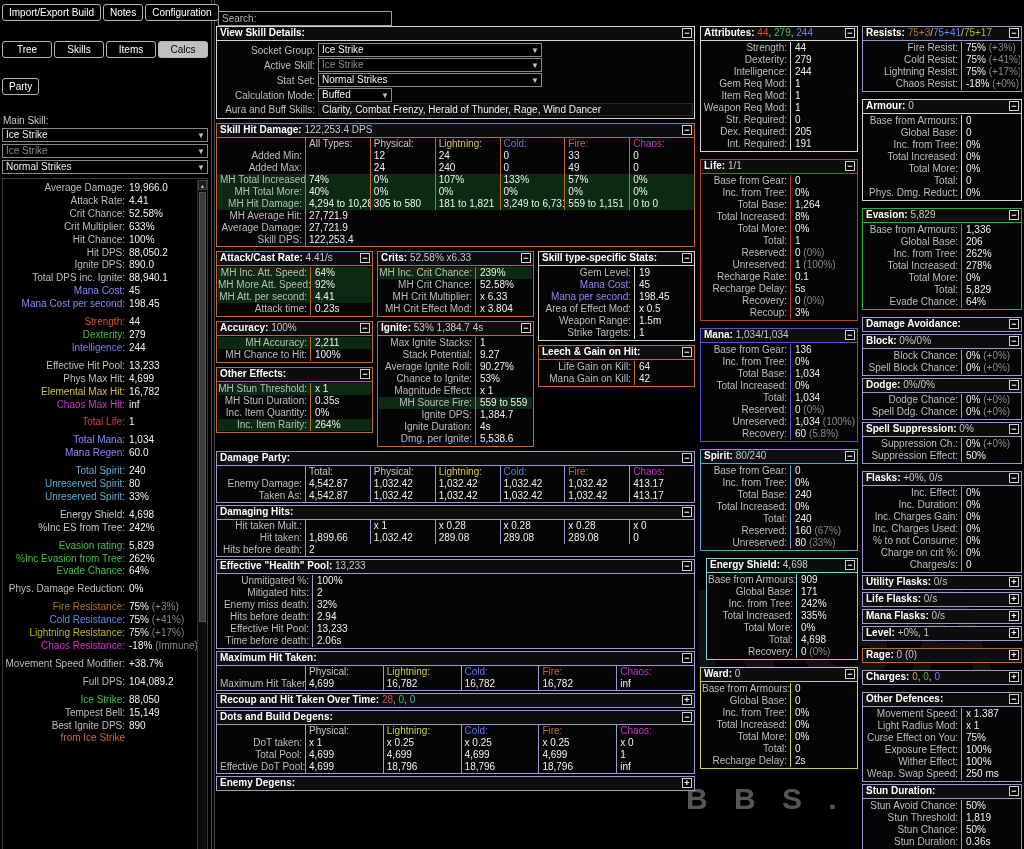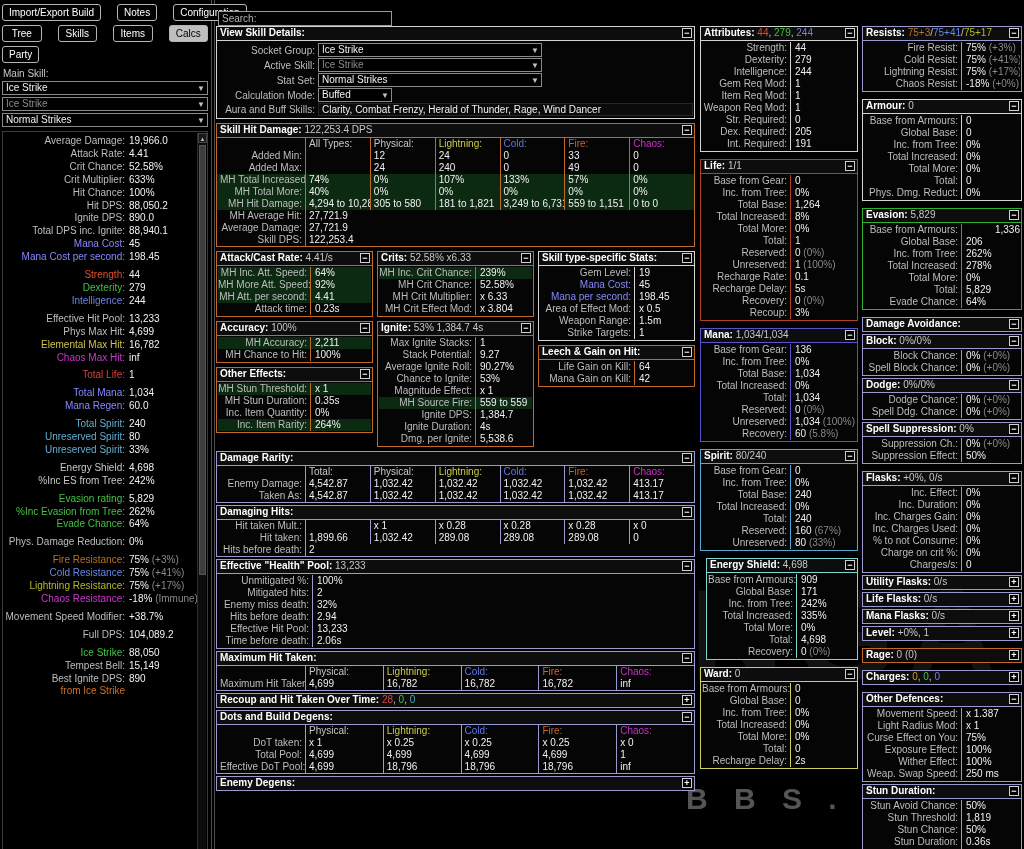--- a/index.html
+++ b/index.html
@@ -3,21 +3,21 @@
 <meta charset="utf-8">
 <style>
 *{margin:0;padding:0;box-sizing:border-box;}
 html,body{background:#000;}
 body{width:1024px;height:849px;position:relative;overflow:hidden;
      font-family:"Liberation Sans",sans-serif;color:#e8e8e8;}
 .watermark{position:absolute;z-index:0;font-weight:bold;pointer-events:none;}
 .wm1{left:686px;top:782px;font-size:30px;letter-spacing:9px;color:#555;}
 .wm2{left:690px;top:560px;font-size:130px;color:#121212;letter-spacing:10px;}
 .sidebar{position:absolute;left:0;top:0;width:210px;height:849px;padding:4px 2px 0 2px;z-index:2;}
-.tb-row{display:flex;gap:16px;margin-bottom:4px;}
+.tb-row{display:flex;gap:2px;margin-bottom:20px;}
 .btn{border:1px solid #b4b4b4;border-radius:3px;background:#020202;color:#fff;
      font-size:10px;padding:2px 6px;text-align:center;white-space:nowrap;flex:0 0 auto;}
 .btn.grow{flex:1;}
 .btn.active{background:#bfbfbf;color:#000;}
 .mainskill-label{color:#c8c8c8;font-size:10px;margin:5px 1px 2px 1px;}
 .sel{position:relative;border:1px solid #8a8a8a;background:#000;color:#f0f0f0;font-size:10px;
      height:14px;line-height:12px;padding:0 13px 0 3px;white-space:nowrap;overflow:hidden;}
 .sel.dim{color:#8a8a8a;}
 .sel .arrow{position:absolute;right:2px;top:1px;color:#c0c0c0;font-size:8px;line-height:11px;}
 .skill-sel{margin-bottom:2px;}
@@ -539,21 +539,21 @@
             <div class="kvrow">
               <div class="kl" style="width: 94px;">Mana Gain on Kill:</div>
               <div class="kv" style="border-left-color: rgb(191, 106, 41);">42</div>
             </div>
           </div>
         </div>
       </div>
   </div>
   <div class="pstack bottom">
       <div class="panel" style="border-color: rgb(154, 154, 208);">
-        <div class="ph" style="border-color: rgb(154, 154, 208);"><span class="pt">Damage Rarity:</span><div class="collapse">−</div></div>
+        <div class="ph" style="border-color: rgb(154, 154, 208);"><span class="pt">Damage Party:</span><div class="collapse">−</div></div>
         <div class="grid" style="grid-template-columns: 88px repeat(6, 1fr);">
           <div class="gcell glabel ghead"></div>
           <div class="gcell ghead" style="border-left-color: rgb(154, 154, 208); color: rgb(200, 200, 200);">Total:</div>
           <div class="gcell ghead" style="border-left-color: rgb(154, 154, 208); color: rgb(200, 200, 200);">Physical:</div>
           <div class="gcell ghead" style="border-left-color: rgb(154, 154, 208); color: rgb(204, 204, 76);">Lightning:</div>
           <div class="gcell ghead" style="border-left-color: rgb(154, 154, 208); color: rgb(95, 120, 232);">Cold:</div>
           <div class="gcell ghead" style="border-left-color: rgb(154, 154, 208); color: rgb(201, 102, 42);">Fire:</div>
           <div class="gcell ghead" style="border-left-color: rgb(154, 154, 208); color: rgb(200, 50, 200);">Chaos:</div>
           <div class="gcell glabel">Enemy Damage:</div>
           <div class="gcell" style="border-left-color: rgb(154, 154, 208);">4,542.87</div>
@@ -966,21 +966,21 @@
           <div class="kl" style="width: 97px;">Phys. Dmg. Reduct:</div>
           <div class="kv" style="border-left-color: rgb(212, 212, 212);">0%</div>
         </div>
       </div>
     </div>
     <div class="panel mt" style="border-color: rgb(47, 175, 47);">
       <div class="ph" style="border-color: rgb(47, 175, 47);"><span class="pt">Evasion:</span><span class="ptv"> 5,829</span><div class="collapse">−</div></div>
       <div class="pbody">
         <div class="kvrow">
           <div class="kl" style="width: 97px;">Base from Armours:</div>
-          <div class="kv" style="border-left-color: rgb(47, 175, 47); text-align: right;">1,336</div>
+          <div class="kv" style="border-left-color: rgb(47, 175, 47);">1,336</div>
         </div>
         <div class="kvrow">
           <div class="kl" style="width: 97px;">Global Base:</div>
           <div class="kv" style="border-left-color: rgb(47, 175, 47);">206</div>
         </div>
         <div class="kvrow">
           <div class="kl" style="width: 97px;">Inc. from Tree:</div>
           <div class="kv" style="border-left-color: rgb(47, 175, 47);">262%</div>
         </div>
         <div class="kvrow">

